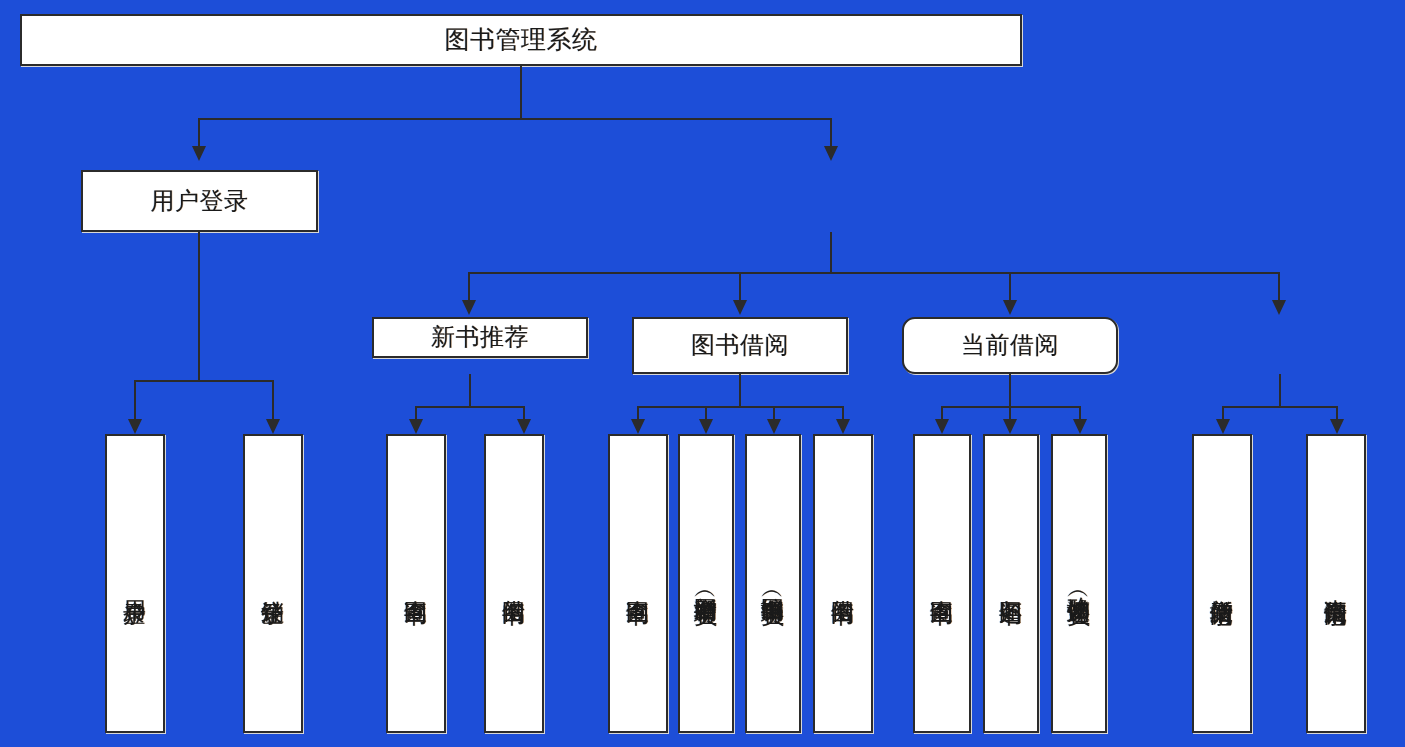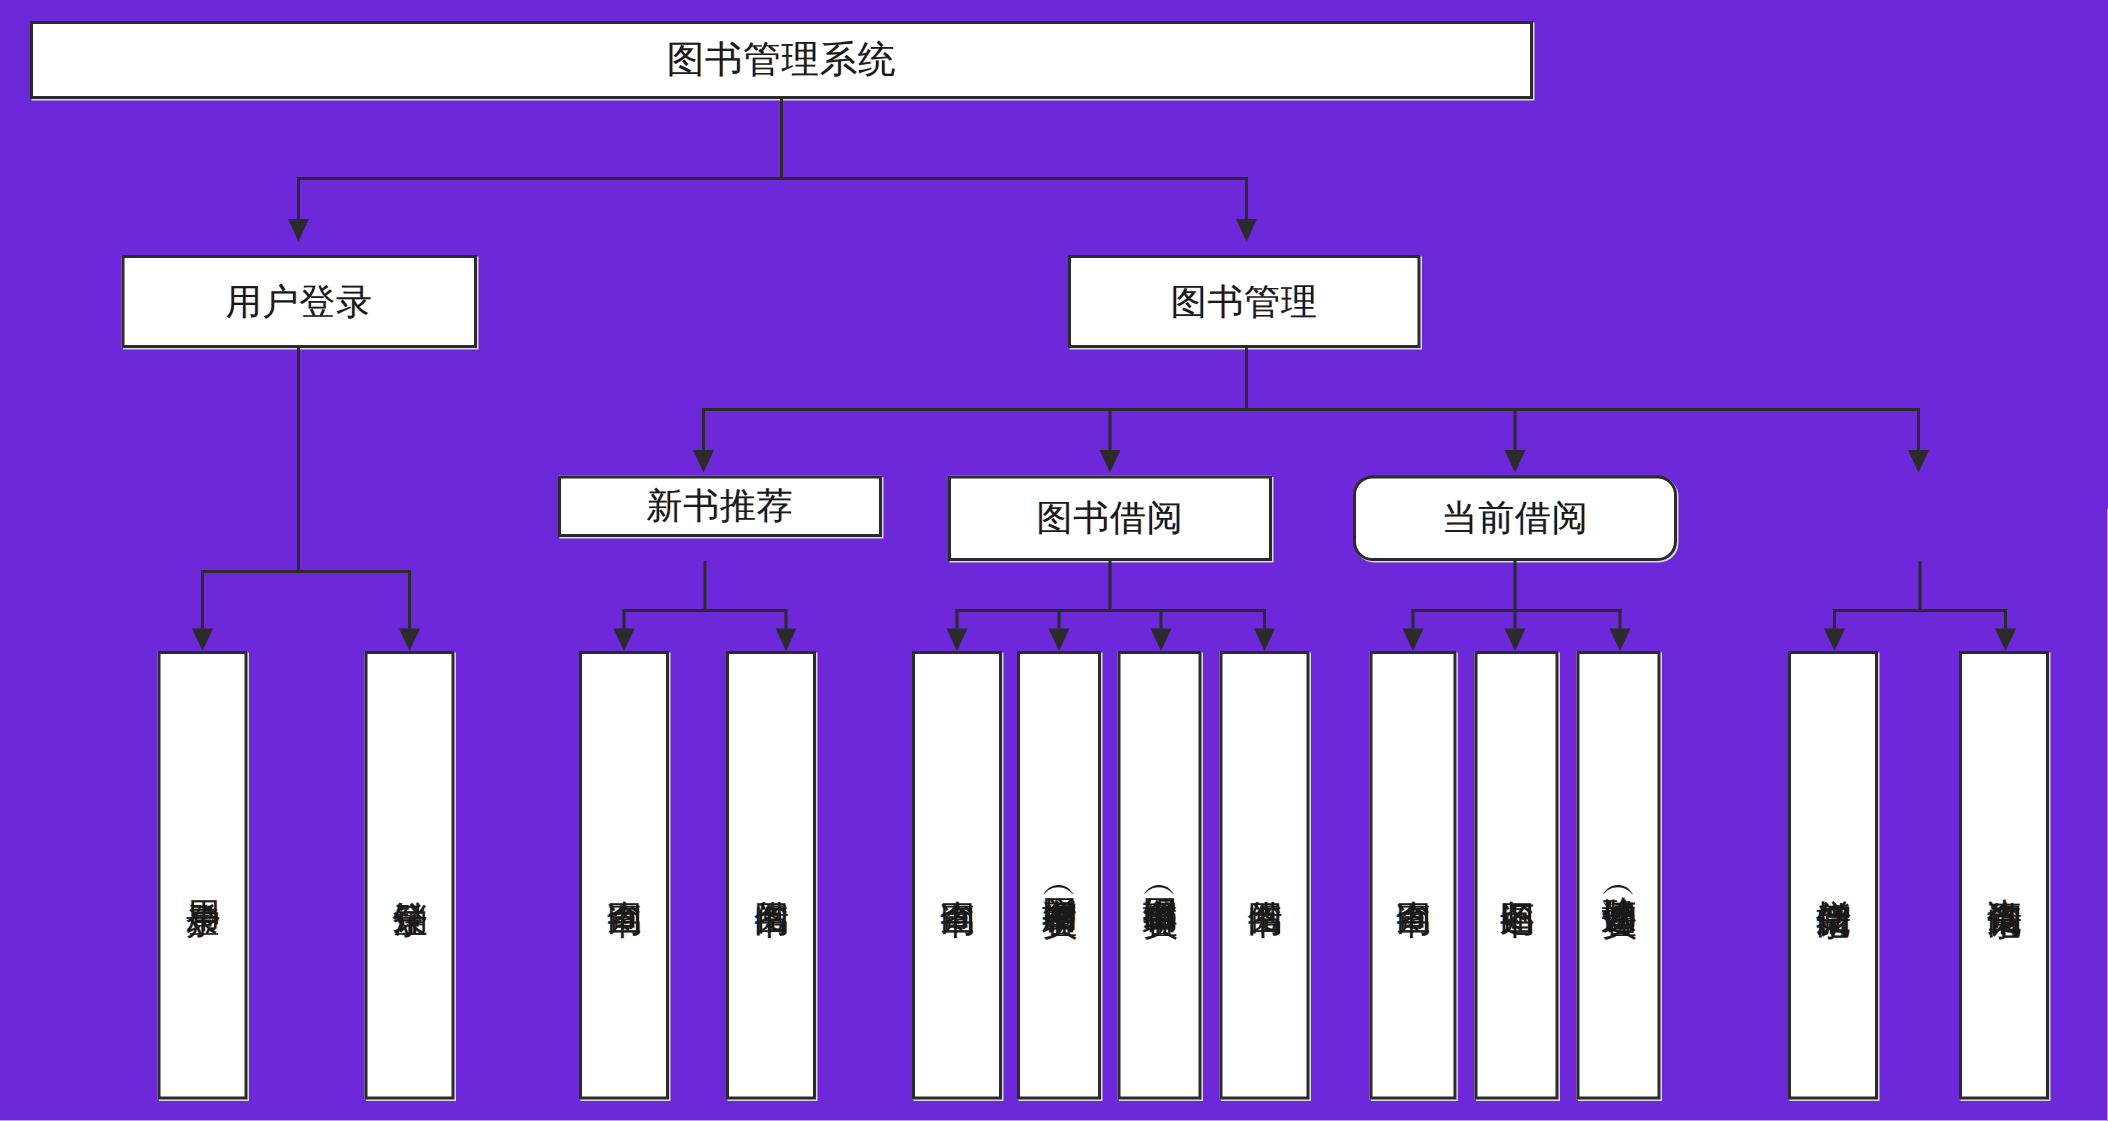--- a/index.html
+++ b/index.html
@@ -8,21 +8,21 @@
     padding: 0;
     background: #ffffff;
   }
   body {
     font-family: "DejaVu Sans", "Liberation Sans", sans-serif;
   }
   #canvas {
     position: relative;
     width: 1405px;
     height: 747px;
-    background: #6d28d9;
+    background: #1d4ed8;
     overflow: hidden;
   }
   
   .node {
     position: absolute;
     box-sizing: border-box;
     background: #ffffff;
     border: 2px solid #2b2b2b;
     box-shadow: 1px 1px 0 0 #d8d8d8;
   }
@@ -100,23 +100,20 @@
   <div class="conn hline" style="left:198px; top:118px; width:634px; height:2px;"></div>
   <div class="conn vline" style="left:198px; top:118px; width:2px; height:28px;"></div>
   <div class="arrow" style="left:192px; top:146px;"></div>
   <div class="conn vline" style="left:830px; top:118px; width:2px; height:28px;"></div>
   <div class="arrow" style="left:824px; top:146px;"></div>
 
   <div class="node horiz" style="left:81px; top:170px; width:237px; height:62px;">
     <span class="label">用户登录</span>
   </div>
 
-  <div class="node horiz" style="left:712px; top:170px; width:235px; height:62px;">
-    <span class="label">图书管理</span>
-  </div>
 
   <div class="conn vline" style="left:198px; top:232px; width:2px; height:148px;"></div>
   <div class="conn hline" style="left:134px; top:380px; width:140px; height:2px;"></div>
   <div class="conn vline" style="left:134px; top:380px; width:2px; height:39px;"></div>
   <div class="arrow" style="left:128px; top:419px;"></div>
   <div class="conn vline" style="left:272px; top:380px; width:2px; height:39px;"></div>
   <div class="arrow" style="left:266px; top:419px;"></div>
 
   <div class="conn vline" style="left:830px; top:232px; width:2px; height:40px;"></div>
   <div class="conn hline" style="left:468px; top:272px; width:812px; height:2px;"></div>

